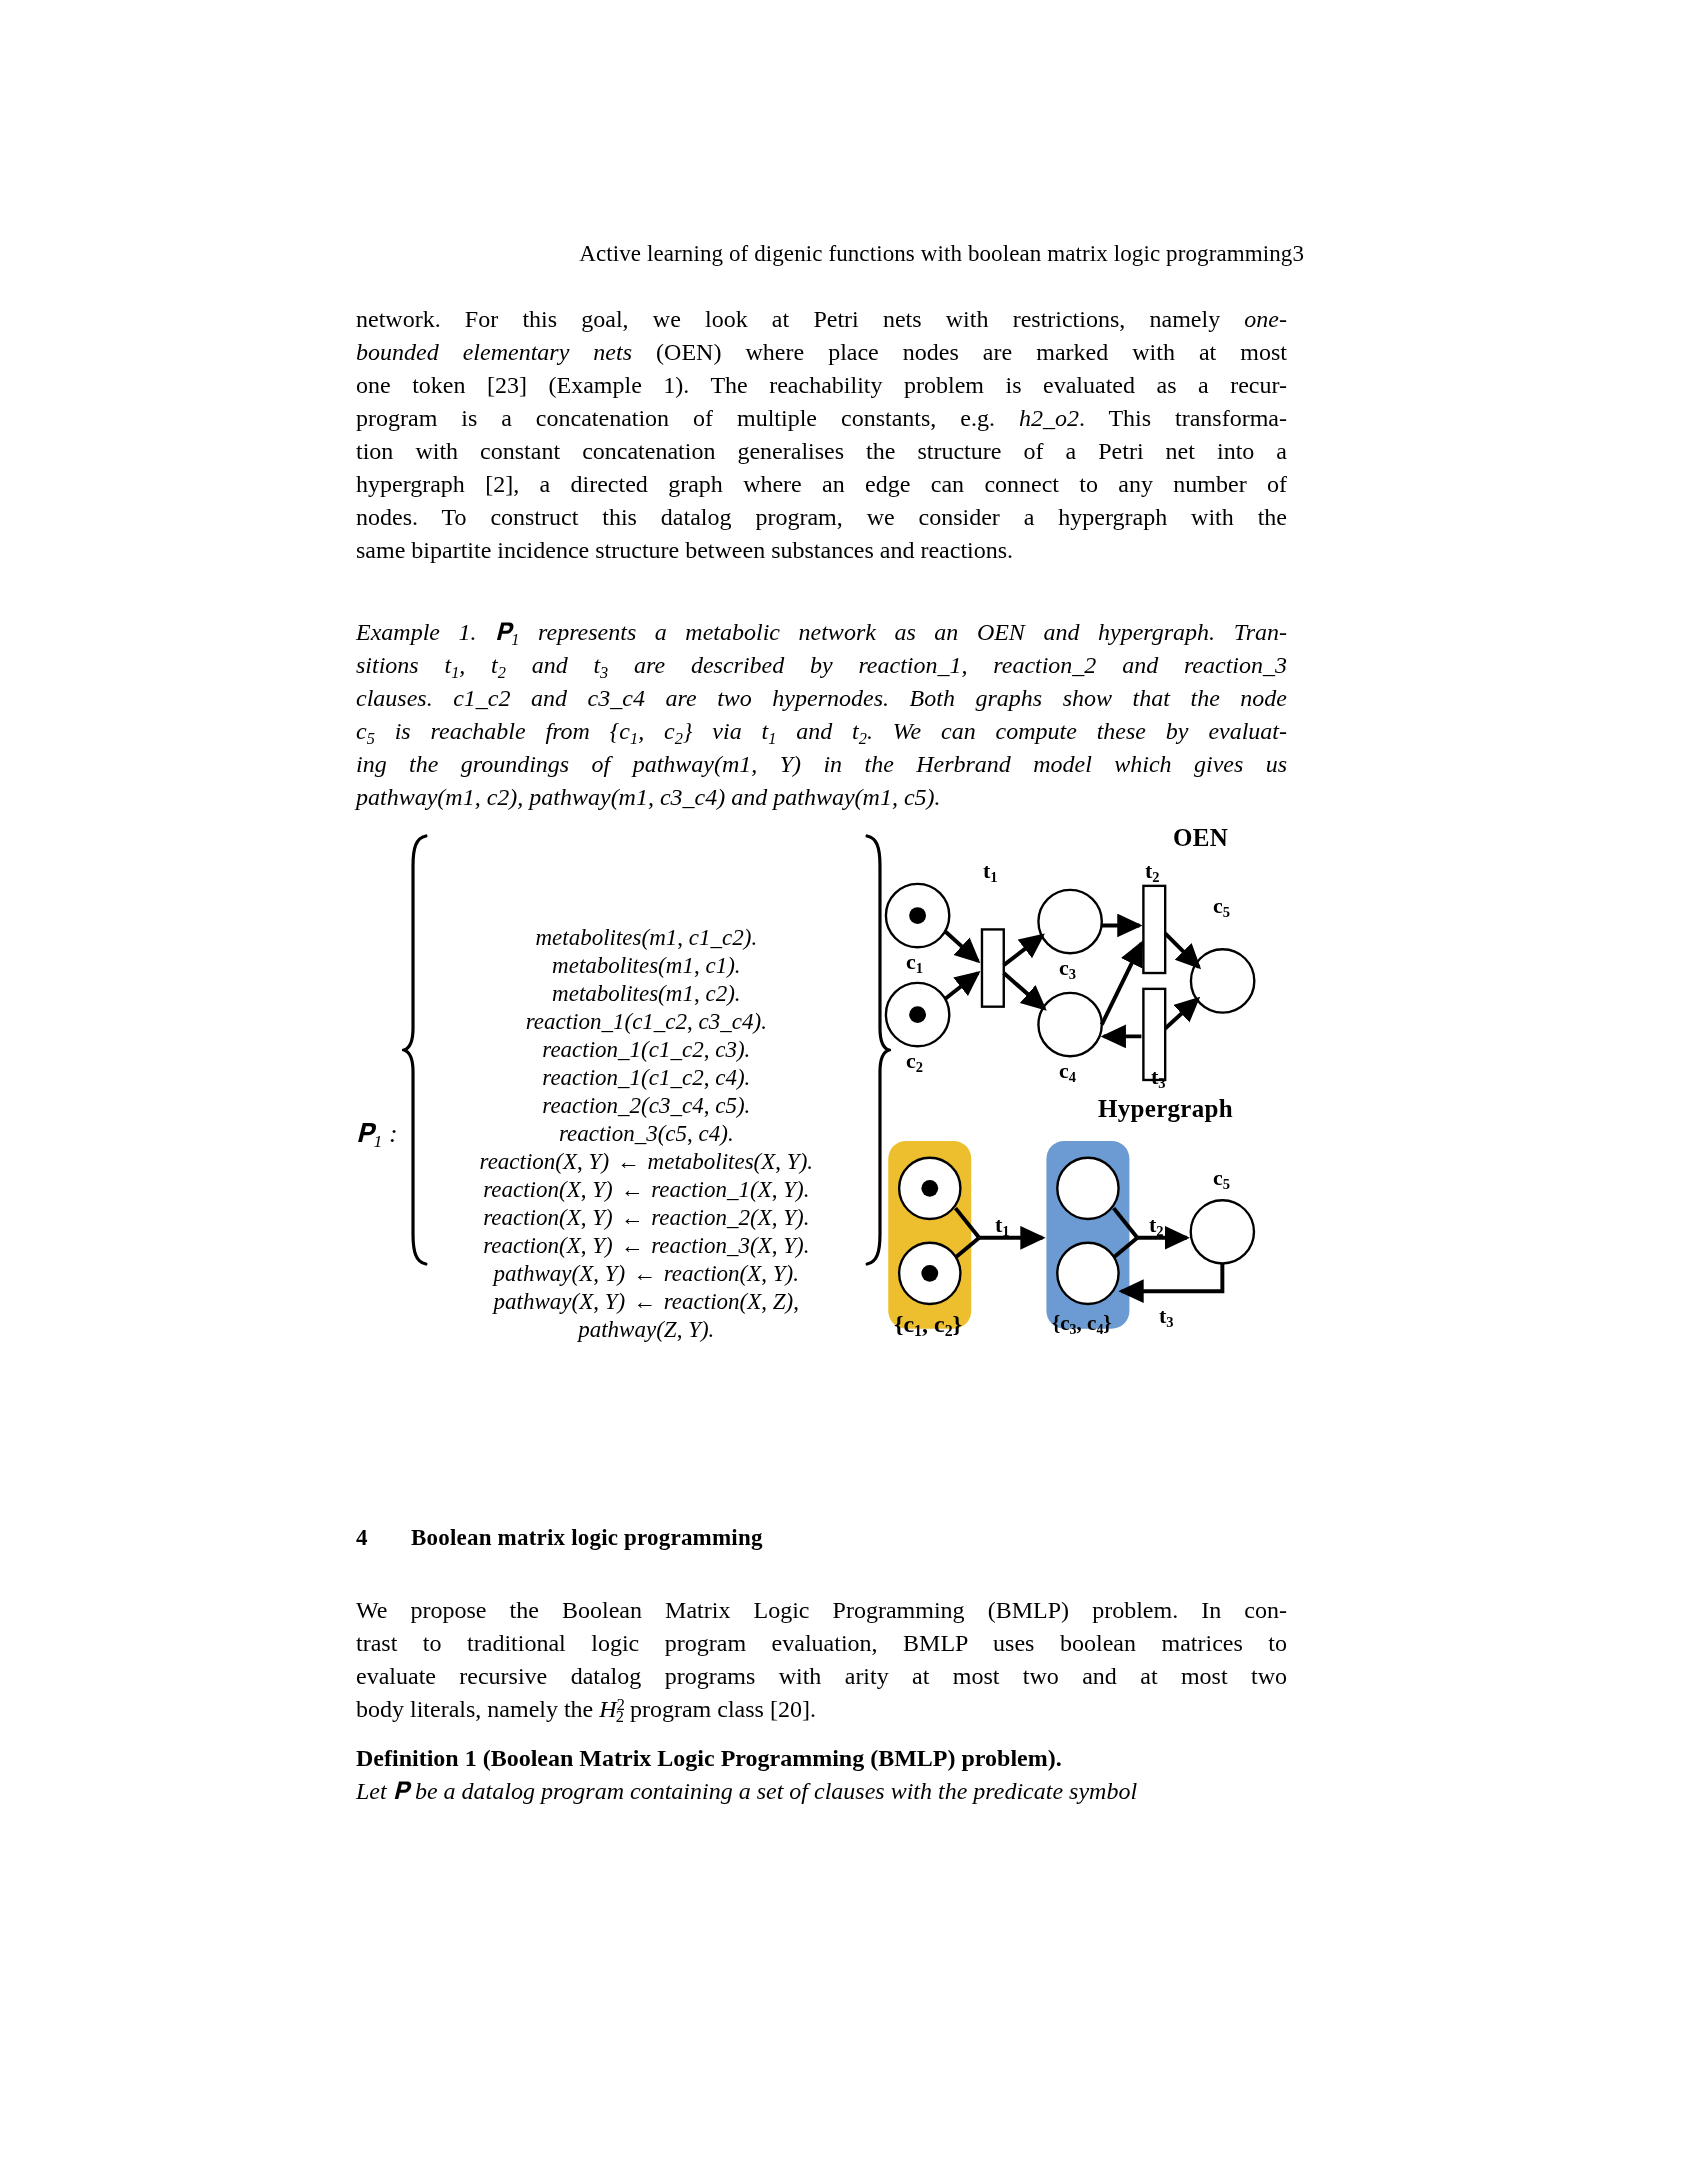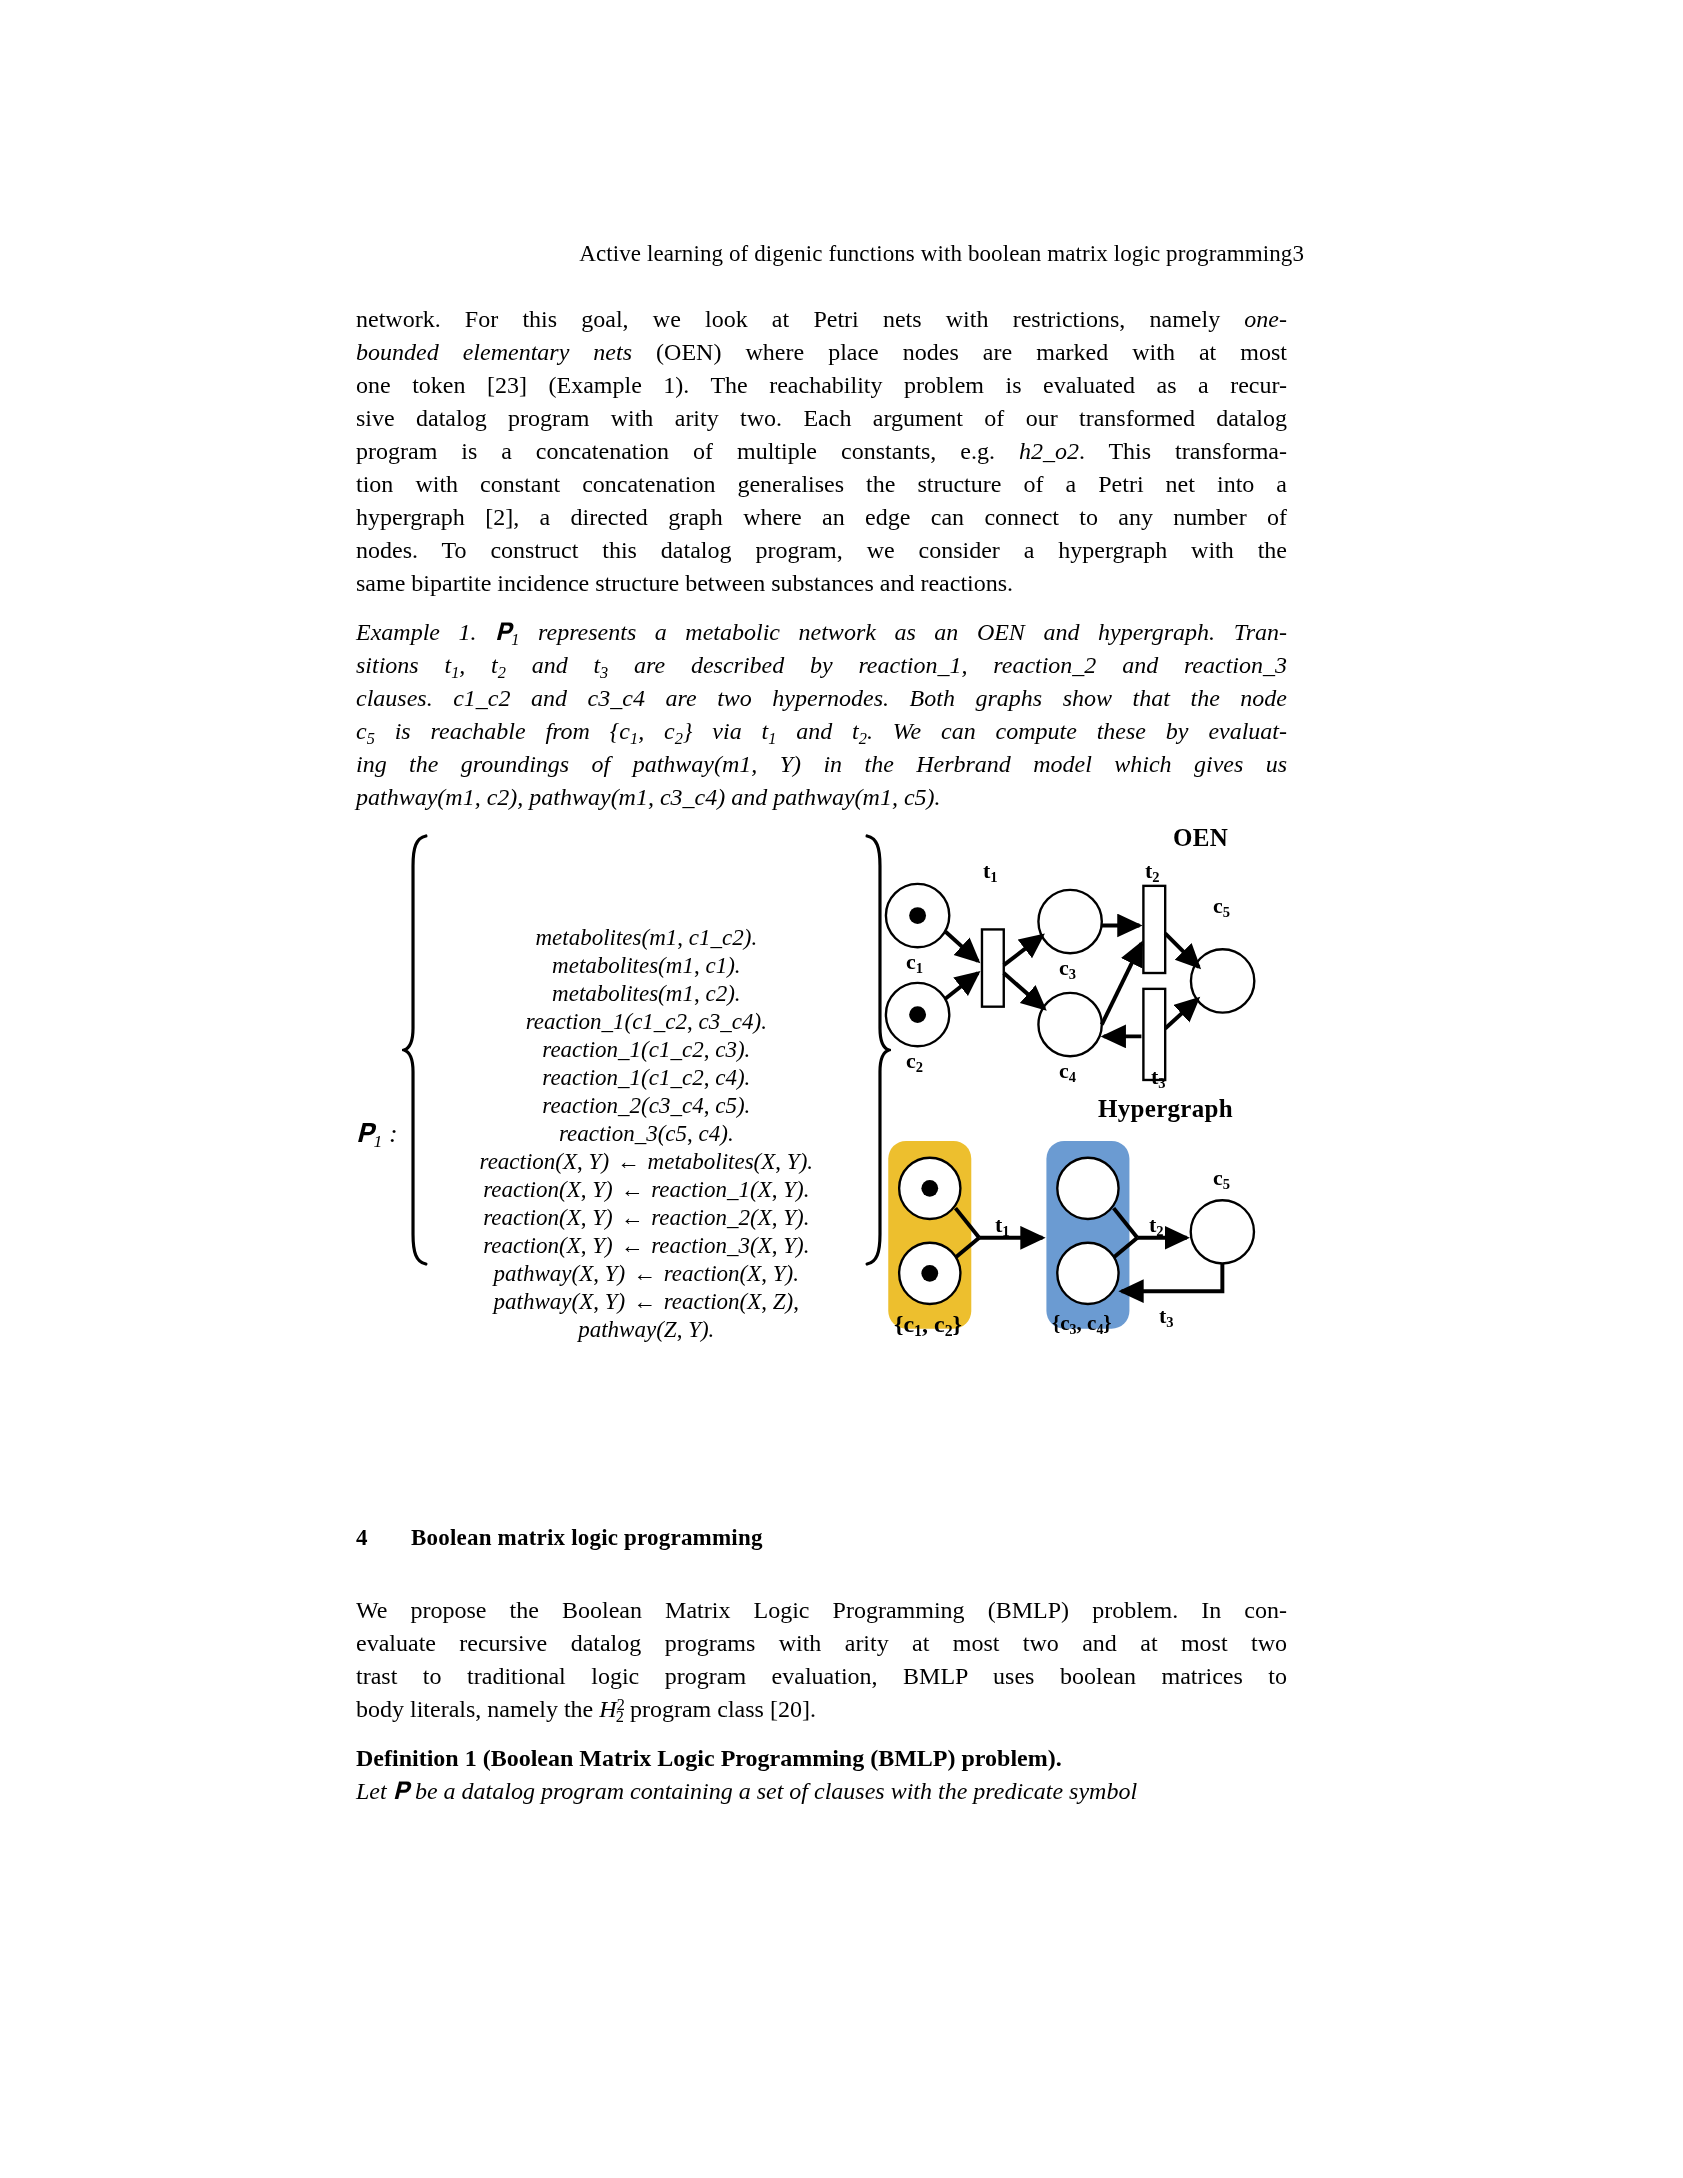--- a/index.html
+++ b/index.html
@@ -167,21 +167,20 @@
   <div class="runhead">
     <span class="runhead-title">Active learning of digenic functions with boolean matrix logic programming</span>
     <span class="runhead-page">3</span>
   </div>
 
   <div class="col" style="top:303px;">
     <p class="body">
       <span class="jline">network. For this goal, we look at Petri nets with restrictions, namely <span class="it">one-</span></span>
       <span class="jline"><span class="it">bounded elementary nets</span> (OEN) where place nodes are marked with at most</span>
       <span class="jline">one token [23] (Example 1). The reachability problem is evaluated as a recur-</span>
-      <span class="jline">sive datalog program with arity two. Each argument of our transformed datalog</span>
       <span class="jline">program is a concatenation of multiple constants, e.g. <span class="mi">h2_o</span><span class="mi">2</span>. This transforma-</span>
       <span class="jline">tion with constant concatenation generalises the structure of a Petri net into a</span>
       <span class="jline">hypergraph [2], a directed graph where an edge can connect to any number of</span>
       <span class="jline">nodes. To construct this datalog program, we consider a hypergraph with the</span>
       <span class="jline last">same bipartite incidence structure between substances and reactions.</span>
     </p>
   </div>
 
   <div class="col" style="top:616px;">
     <p class="body it">
@@ -330,22 +329,22 @@
     </div>
   </div>
 
   <div class="h2" style="top:1525px;">
     <span class="num">4</span><span>Boolean matrix logic programming</span>
   </div>
 
   <div class="col" style="top:1594px;">
     <p class="body">
       <span class="jline">We propose the Boolean Matrix Logic Programming (BMLP) problem. In con-</span>
+      <span class="jline">trast to traditional logic program evaluation, BMLP uses boolean matrices to</span>
       <span class="jline">evaluate recursive datalog programs with arity at most two and at most two</span>
-      <span class="jline">trast to traditional logic program evaluation, BMLP uses boolean matrices to</span>
       <span class="jline last">body literals, namely the <span class="mi">H</span><sup>2</sup><span style="display:inline-block;width:0"></span><sub style="margin-left:-9px">2</sub> program class [20].</span>
     </p>
   </div>
 
   <div class="col" style="top:1742px;">
     <p class="body">
       <span class="jline last defhead">Definition 1 (Boolean Matrix Logic Programming (BMLP) problem).</span>
       <span class="jline last it">Let 𝐏 be a datalog program containing a set of clauses with the predicate symbol</span>
     </p>
   </div>

